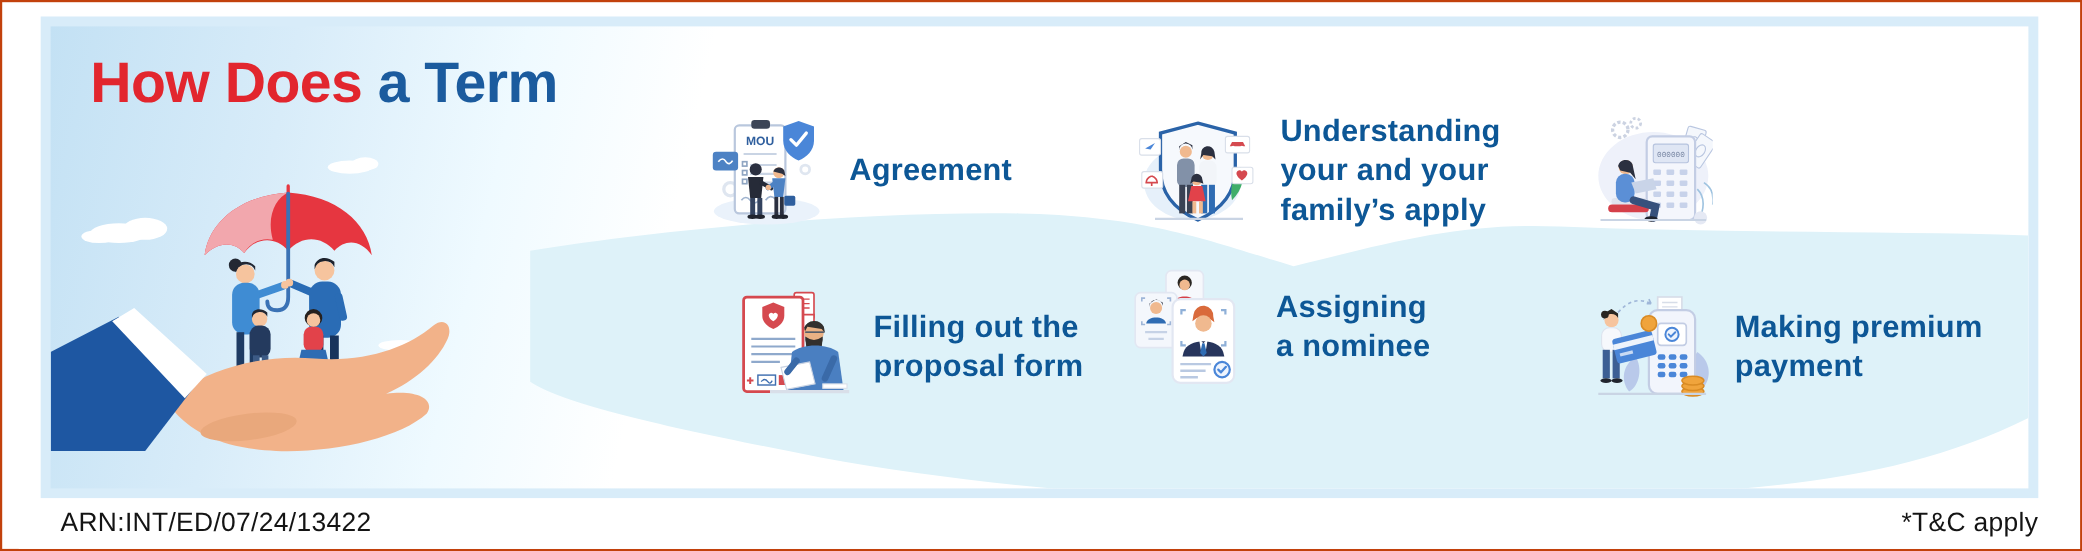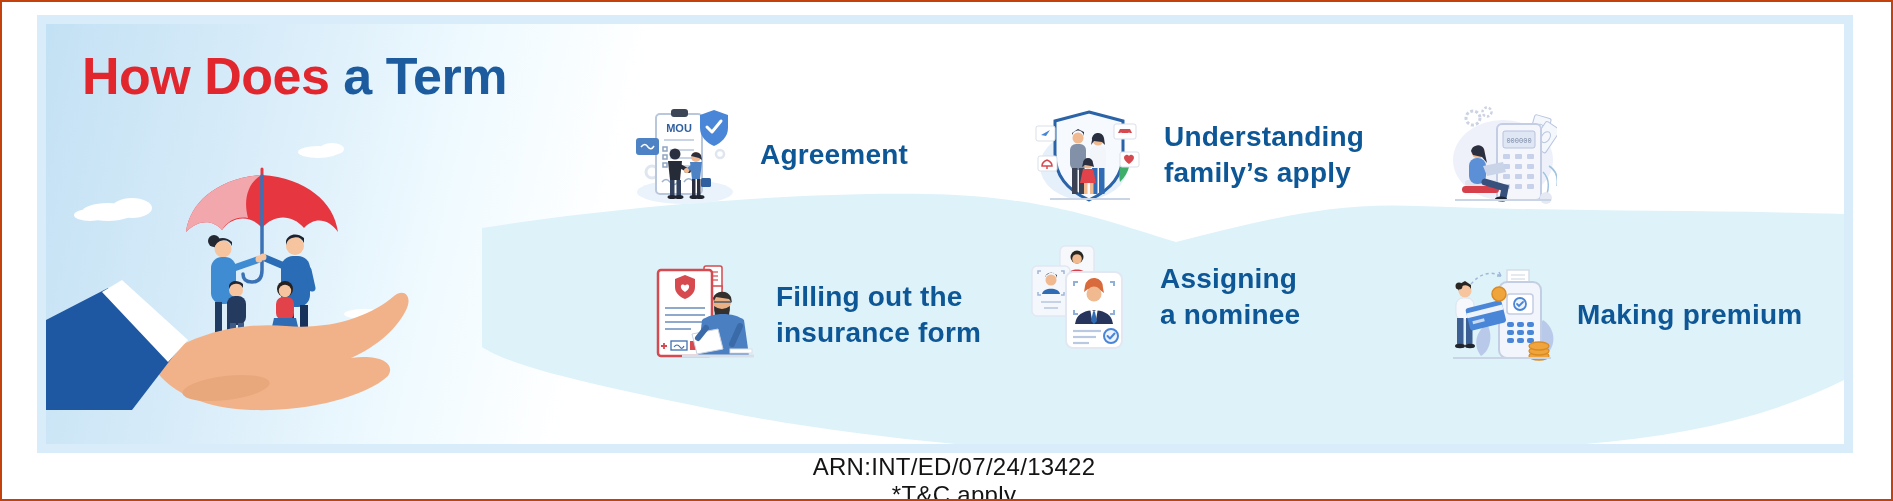--- a/index.html
+++ b/index.html
@@ -32,32 +32,32 @@
   
   .hero { position:absolute; left:0; top:100px; width:368px; height:320px; }
   
   .step { position:absolute; display:flex; align-items:center; gap:20px; height:114px; }
   .step .icon { width:110px; height:106px; flex:0 0 auto; }
   .step .lines {
     font-size:28px; font-weight:800; color:#0d5796; line-height:1.28;
     letter-spacing:0.2px;
   }
   .step .lines .ln { white-space:nowrap; }
-  #step-1 { left:584px; top:74px; }
+  #step-1 { left:596px; top:74px; }
   #step-2 { left:988px; top:74px; }
   #step-3 { left:1401px; top:74px; }
-  #step-4 { left:600px; top:234px; }
+  #step-4 { left:618px; top:234px; }
   #step-5 { left:984px; top:216px; }
   #step-6 { left:1401px; top:234px; }
   
   .footer {
     position:absolute; left:15px; right:0; top:451px; height:46px;
     display:flex; justify-content:space-between; align-items:center;
     padding:0 38px; background:#ffffff;
-    font-size:24px; color:#141414; letter-spacing:0.3px;flex-direction:column;
+    font-size:24px; color:#141414; letter-spacing:0.3px;
   }
 </style>
 </head>
 <body>
 
 <div class="canvas">
 
   <div class="panel">
     <div class="panel-inner">
 
@@ -228,20 +228,21 @@
             <circle cx="54" cy="62" r="4.5" fill="#f0b98f"></circle>
             <path d="M 49 61 a 5 5 0 0 1 10 0 l 1 4 -3 -1 -6 -1 -3 2 Z" fill="#2b3040"></path>
             <path d="M 49 67 h 10 l 3 14 h -16 Z" fill="#e2424a"></path>
             <rect x="50" y="81" width="3.5" height="11" fill="#f0b98f"></rect>
               <rect x="56" y="81" width="3.5" height="11" fill="#f0b98f"></rect>
             <line x1="16" y1="97" x2="96" y2="97" stroke="#c9d4e4" stroke-width="2"></line>
           </svg>
         </div>
         <div class="lines">
           <div class="ln">Understanding</div>
+          <div class="ln">your and your</div>
           <div class="ln">family’s apply</div>
         </div>
       </div>
 
       <div class="step" id="step-3">
         <div class="icon">
           <svg viewBox="0 0 110 106">
             <ellipse cx="56" cy="58" rx="50" ry="40" fill="#eef1fa"></ellipse>
             <circle cx="26" cy="16" r="7" fill="none" stroke="#ccd3e2" stroke-width="3" stroke-dasharray="3 2"></circle>
             <circle cx="40" cy="10" r="4.5" fill="none" stroke="#ccd3e2" stroke-width="2.5" stroke-dasharray="2.5 2"></circle>
@@ -316,21 +317,21 @@
             <line x1="68" y1="40" x2="85" y2="40" stroke="#23415f" stroke-width="1.2"></line>
             <path d="M 56 58 C 66 50 88 50 98 58 L 103 94 L 52 94 Z" fill="#4a7fc1"></path>
             <polygon points="46,72 72,67 77,87 51,92" fill="#fff" stroke="#c8d2e2"></polygon>
             <path d="M 60 66 L 52 76 M 94 64 L 86 82" stroke="#3a6aa8" stroke-width="6" stroke-linecap="round"></path>
             <rect x="84" y="87" width="22" height="4" fill="#fff" stroke="#d9dfe9"></rect>
             <line x1="36" y1="94" x2="108" y2="94" stroke="#d9dfe9" stroke-width="3"></line>
           </svg>
         </div>
         <div class="lines">
           <div class="ln">Filling out the</div>
-          <div class="ln">insurance form</div>
+          <div class="ln">proposal form</div>
         </div>
       </div>
 
       <div class="step" id="step-5">
         <div class="icon">
           <svg viewBox="0 0 110 106">
             <path d="M 44 4 h 6 M 44 8 h 4" stroke="#b9c6e0" stroke-width="1.5"></path>
             <rect x="30" y="2" width="34" height="40" rx="5" fill="#f6f8fc" stroke="#e2e7f2" stroke-width="1.5"></rect>
             <circle cx="47" cy="13" r="6.5" fill="#2a2622"></circle>
             <circle cx="47" cy="15" r="4.8" fill="#f0b98f"></circle>
@@ -412,20 +413,21 @@
             <g fill="#f0a43c" stroke="#d98b24" stroke-width="1.3">
               <ellipse cx="92" cy="94" rx="10" ry="4"></ellipse>
                 <ellipse cx="92" cy="89" rx="10" ry="4"></ellipse>
                 <ellipse cx="92" cy="84" rx="10" ry="4"></ellipse>
             </g>
             <line x1="6" y1="96" x2="104" y2="96" stroke="#c9d4e4" stroke-width="2"></line>
           </svg>
         </div>
         <div class="lines">
           <div class="ln">Making premium</div>
+          <div class="ln">payment</div>
         </div>
       </div>
 
     </div>
   </div>
 
   <div class="footer">
     <span>ARN:INT/ED/07/24/13422</span>
     <span>*T&amp;C apply</span>
   </div>

